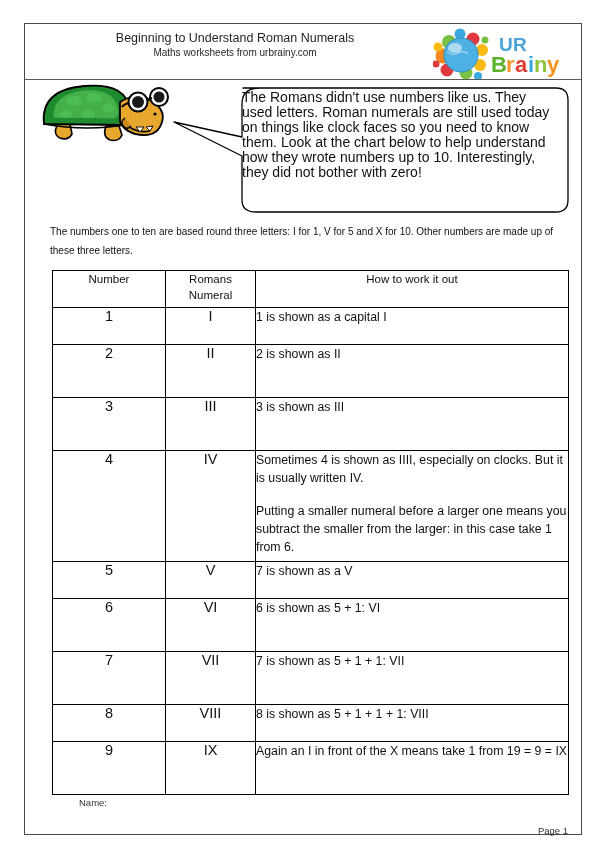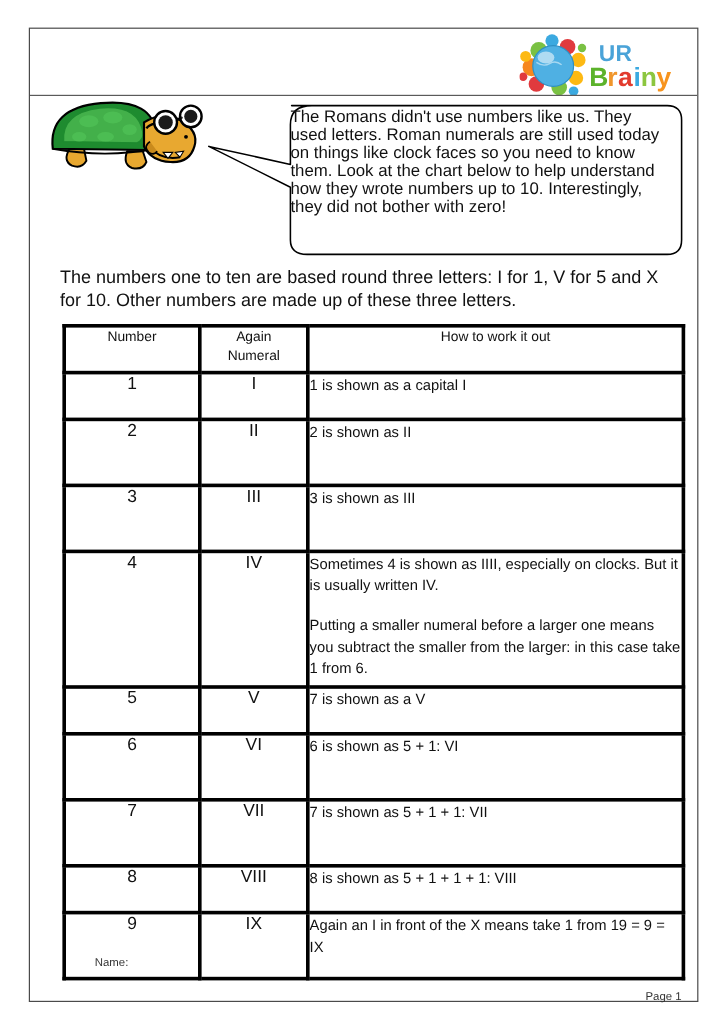--- a/index.html
+++ b/index.html
@@ -105,36 +105,36 @@
     line-height: 15px;
     color: #111111;
   }
 
   
   #intro-paragraph {
     position: absolute;
     left: 50px;
     top: 222px;
     width: 518px;
-    font-size: 15px;
+    font-size: 10px;
     line-height: 19px;
     color: #111111;
   }
 
   
   #numerals-table {
     position: absolute;
     left: 52px;
     top: 270px;
     width: 516px;
     border-collapse: collapse;
     table-layout: fixed;
   }
   #numerals-table td, #numerals-table th {
-    border: 3px solid #000000;
+    border: 1px solid #000000;
     padding: 0;
     vertical-align: top;
     font-weight: normal;
   }
   .col-number  { width: 113px; }
   .col-roman   { width: 90px; }
   .col-howto   { width: 313px; }
 
   thead td {
     text-align: center;
@@ -201,20 +201,22 @@
     margin-top: 28px;
   }
 </style>
 </head>
 <body>
 
 <div id="page-frame"></div>
 
 <div id="header">
   <div id="header-titles">
+    <div id="worksheet-title">Beginning to Understand Roman Numerals</div>
+    <div id="worksheet-subtitle">Maths worksheets from urbrainy.com</div>
   </div>
 
   <div id="logo">
     <svg width="132" height="54" viewBox="0 0 132 54" xmlns="http://www.w3.org/2000/svg">
 
       <g>
         <circle cx="16" cy="14" r="7" fill="#7ac143"></circle>
         <circle cx="40" cy="11" r="6.5" fill="#e03a3e"></circle>
         <circle cx="49" cy="22" r="6" fill="#fdb913"></circle>
         <circle cx="10" cy="28" r="7.5" fill="#f6871f"></circle>
@@ -307,21 +309,21 @@
 <table id="numerals-table">
   <colgroup>
     <col class="col-number">
     <col class="col-roman">
     <col class="col-howto">
   </colgroup>
   <thead>
     <tr class="r-h1">
       <td>Number</td>
       <td>
-        <div>Again</div>
+        <div>Romans</div>
         <div>Numeral</div>
       </td>
       <td class="h-howto">How to work it out</td>
     </tr>
   </thead>
   <tbody id="table-body">
       <tr class="r-h1">
         <td class="cell-number">1</td>
         <td class="cell-roman">I</td>
         <td class="cell-howto">

